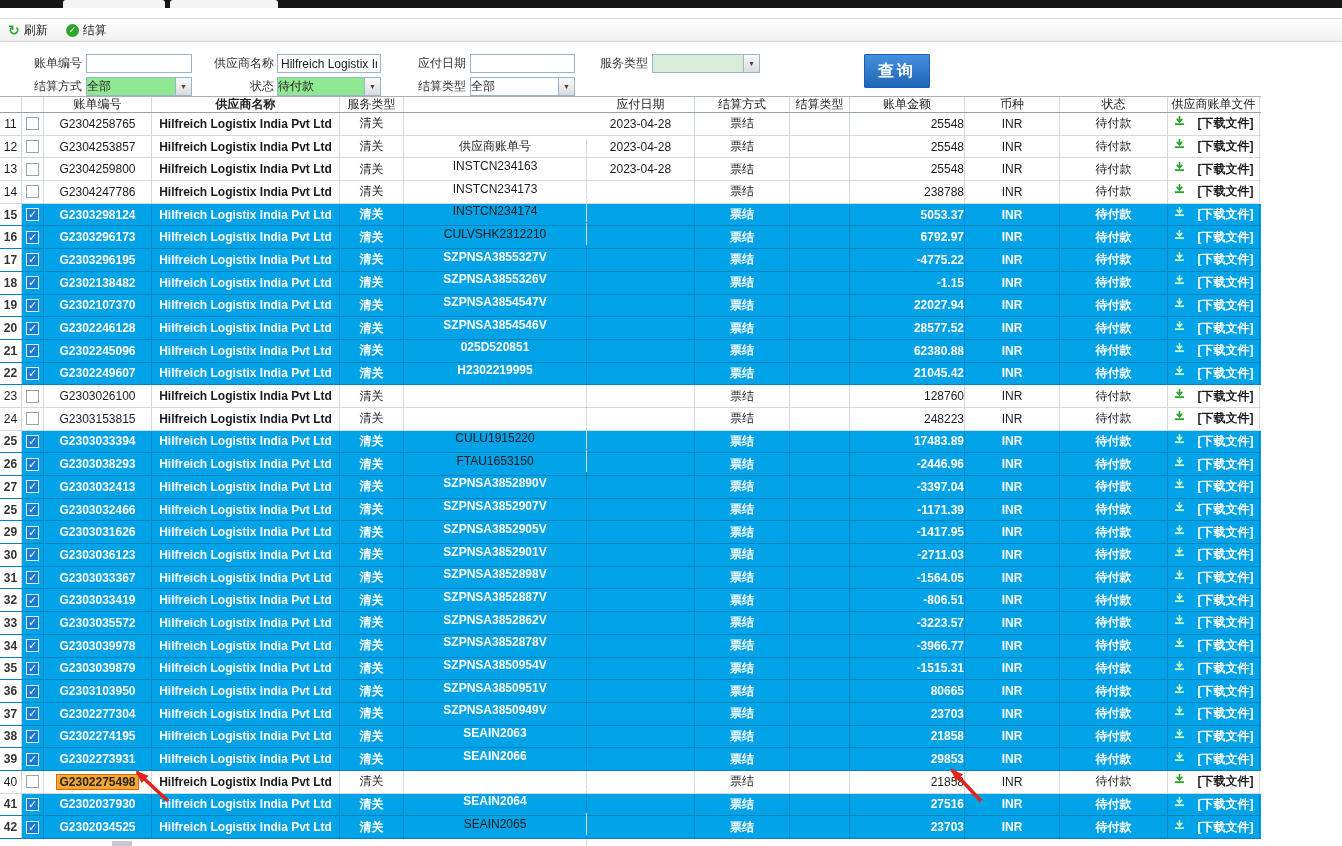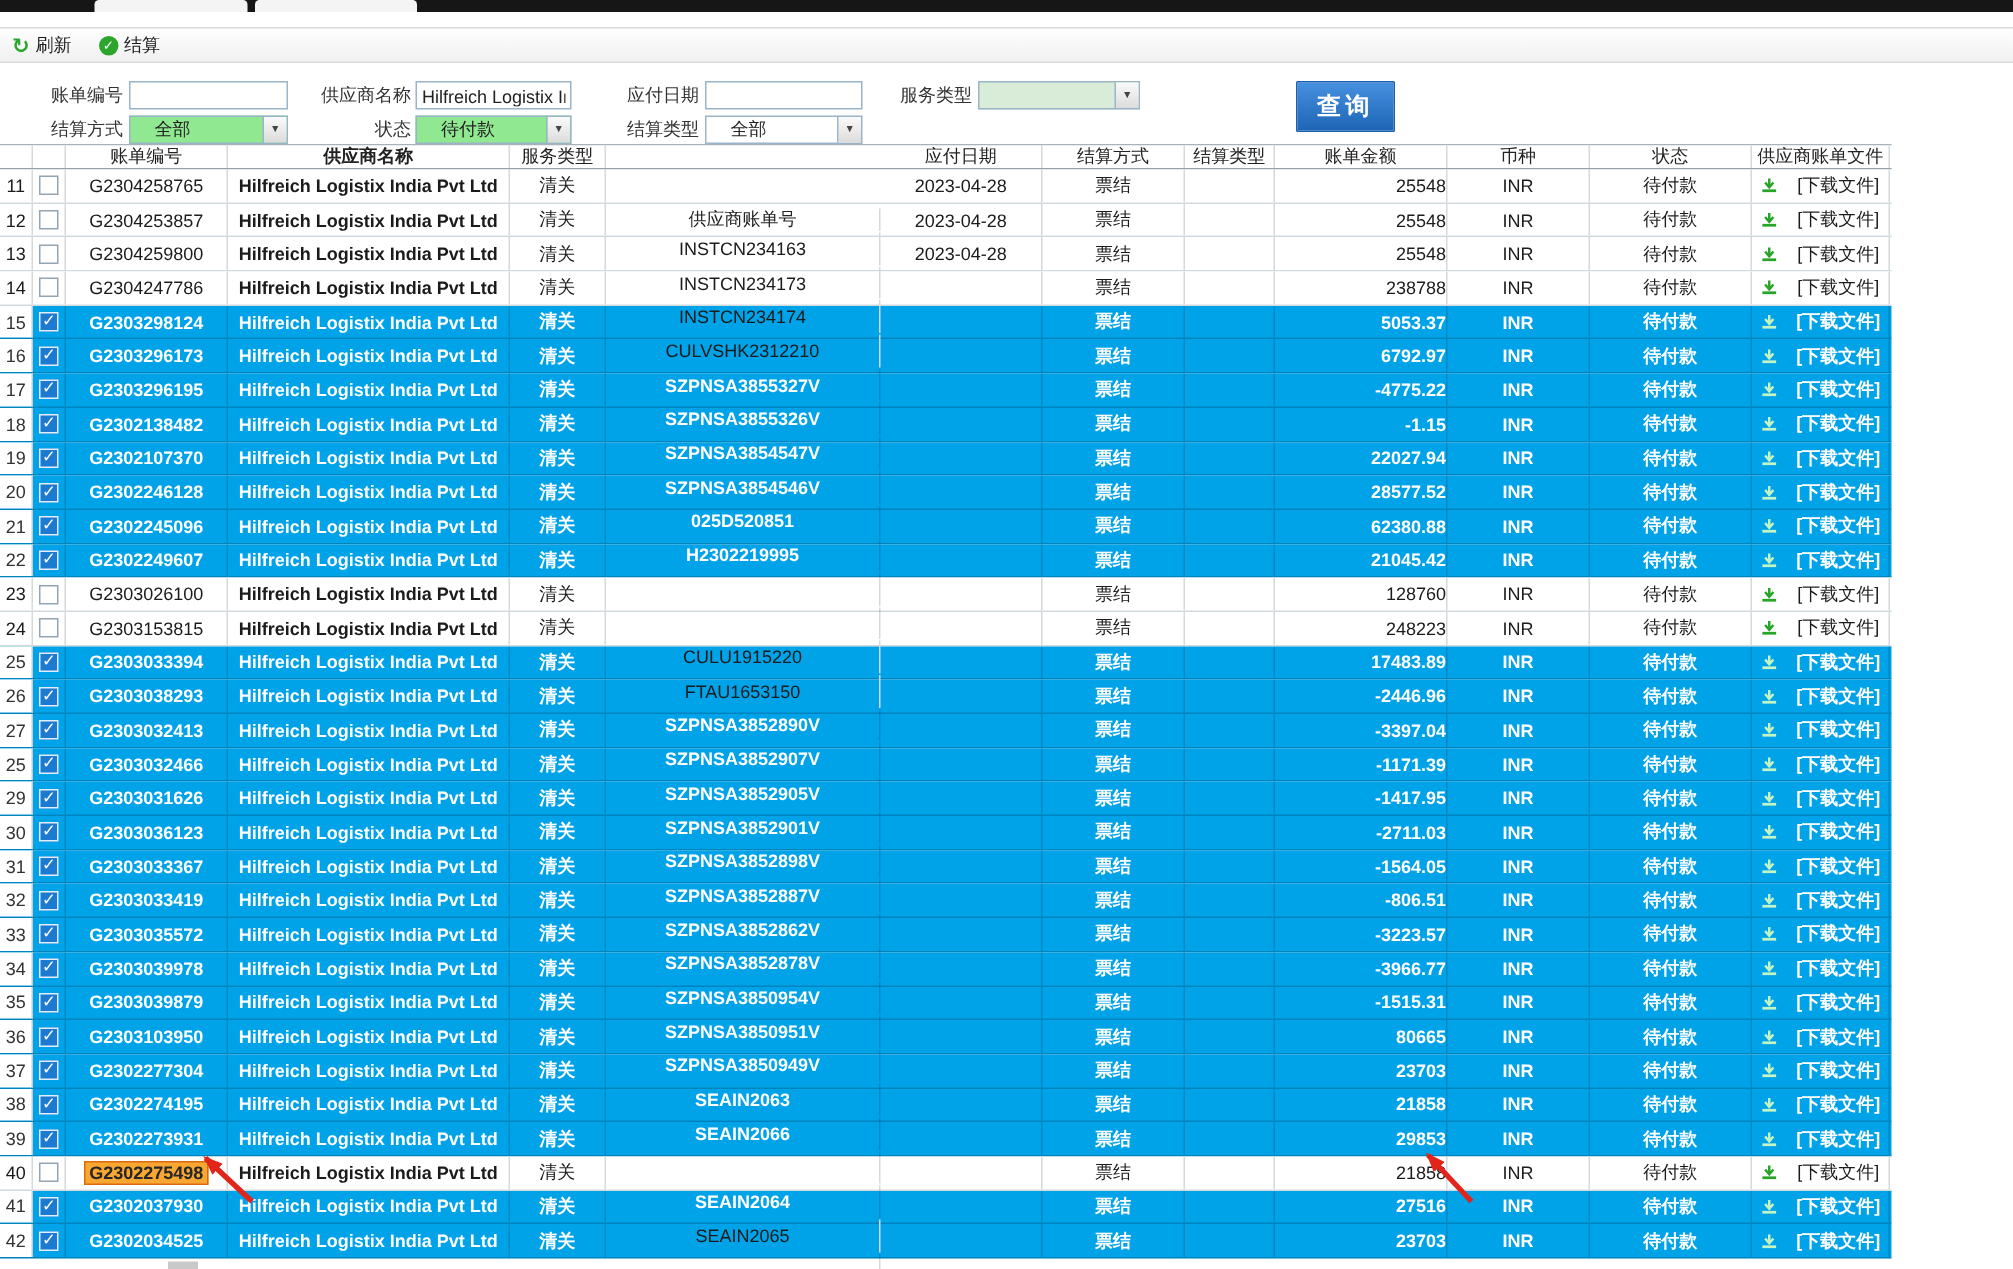--- a/index.html
+++ b/index.html
@@ -22,40 +22,40 @@
   .icon-refresh { color:#2ca52c; font-weight:bold; font-size:14px; line-height:12px; }
   .icon-settle { width:13px; height:13px; border-radius:50%; background:#2ca52c; color:#fff;
     font-size:9px; line-height:13px; text-align:center; font-weight:bold; }
   
   .filters { position:relative; height:54px; background:#fff; }
   .flabel { position:absolute; height:19px; line-height:19px; text-align:right; color:#333; white-space:nowrap; }
   .finput { position:absolute; height:19px; border:1px solid #9ab4c8; background:#fff;
     font:12px "Liberation Sans", sans-serif; padding:0 3px; color:#222; }
   .fselect { position:absolute; height:19px; border:1px solid #9ab4c8; background:#fff;
     display:flex; align-items:stretch; cursor:pointer; }
-  .fselect .val { flex:1; line-height:17px; padding-left:16px; overflow:hidden; white-space:nowrap; }
+  .fselect .val { flex:1; line-height:17px; padding-left:0; overflow:hidden; white-space:nowrap; }
   .fselect .arrow { width:16px; border-left:1px solid #9ab4c8;
     background:linear-gradient(#fafafa,#dcdcdc); color:#444; font-size:7px;
     display:flex; align-items:center; justify-content:center; }
   .fselect.green { background:var(--green); }
   .fselect.green-light { background:var(--green-light); }
   .query-btn { position:absolute; left:864px; top:12px; width:66px; height:34px;
     border:1px solid #1b5fae; border-radius:1px;
     background:linear-gradient(#4590df,#1e66b5); color:#fff;
     font-size:16px; font-weight:bold; letter-spacing:3px;
     display:flex; align-items:center; justify-content:center; cursor:pointer; }
   
   .grid { position:relative; width:1261px; border-top:1px solid #a8b2ba; }
   .trow { display:flex; height:22.7px; background:#fff; border-bottom:1px solid #d3dade; color:#1b1b1b; }
   .trow.hdr { height:16px; border-bottom:1px solid #97a1a9; color:#222; }
   .trow.sel { background:var(--sel); color:#fff; font-weight:bold; border-bottom:1px solid rgba(0,0,0,0.18); }
   .cell { display:flex; align-items:center; justify-content:center;
     border-right:1px solid #d3dade; overflow:hidden; white-space:nowrap; height:100%; }
   .trow.sel .cell { border-right:1px solid rgba(0,0,0,0.15); }
-  .trow.sel .c-num { background:#fff; color:#333; font-weight:normal; border-right:1px solid #c4cbd1; }
+  .trow.sel .c-num { background:#fff; color:#333; font-weight:bold; border-right:1px solid #c4cbd1; }
   .c-num { width:22px; }
   .c-cb { width:22px; }
   .c-bill { width:108px; }
   .c-supplier { width:188px; font-weight:bold; }
   .c-service { width:64px; }
   .c-sbill { width:183px;margin-top:42px; }
   .c-due { width:108px; }
   .c-method { width:95px; }
   .c-type { width:60px; }
   .c-amount { width:115px; justify-content:flex-end; }
@@ -64,21 +64,21 @@
   .c-status { width:108px; }
   .c-file { width:92px; }
   
   .cb { width:13px; height:13px; border:1px solid #93a5b2; background:#fff; position:relative; cursor:pointer; }
   .cb.checked { background:var(--cb); border-color:#e3eefa; }
   .cb.checked::after { content:"✓"; position:absolute; left:1px; top:-1px;
     color:#fff; font-size:11px; line-height:13px; font-weight:bold; }
   
   .hl { background:var(--hl); border:1px solid #da6a0c; color:#262626; font-weight:bold; padding:0 2px; }
   
-  .dl { display:flex; align-items:center; gap:13px; cursor:pointer; }
+  .dl { display:flex; gap:13px; cursor:pointer;font-weight:bold; }
   .dl-icon { color:#28a428; display:flex; }
   .trow.sel .dl-icon { color:#c4f6c4; }
   
   #annot { position:absolute; left:0; top:0; width:1342px; height:846px; pointer-events:none; z-index:50; }
   .sb-stub { position:absolute; left:112px; top:841px; width:20px; height:5px; background:#c9c9c9; z-index:10; }
 </style>
 </head>
 <body>
 
 <div class="top-tabs">

